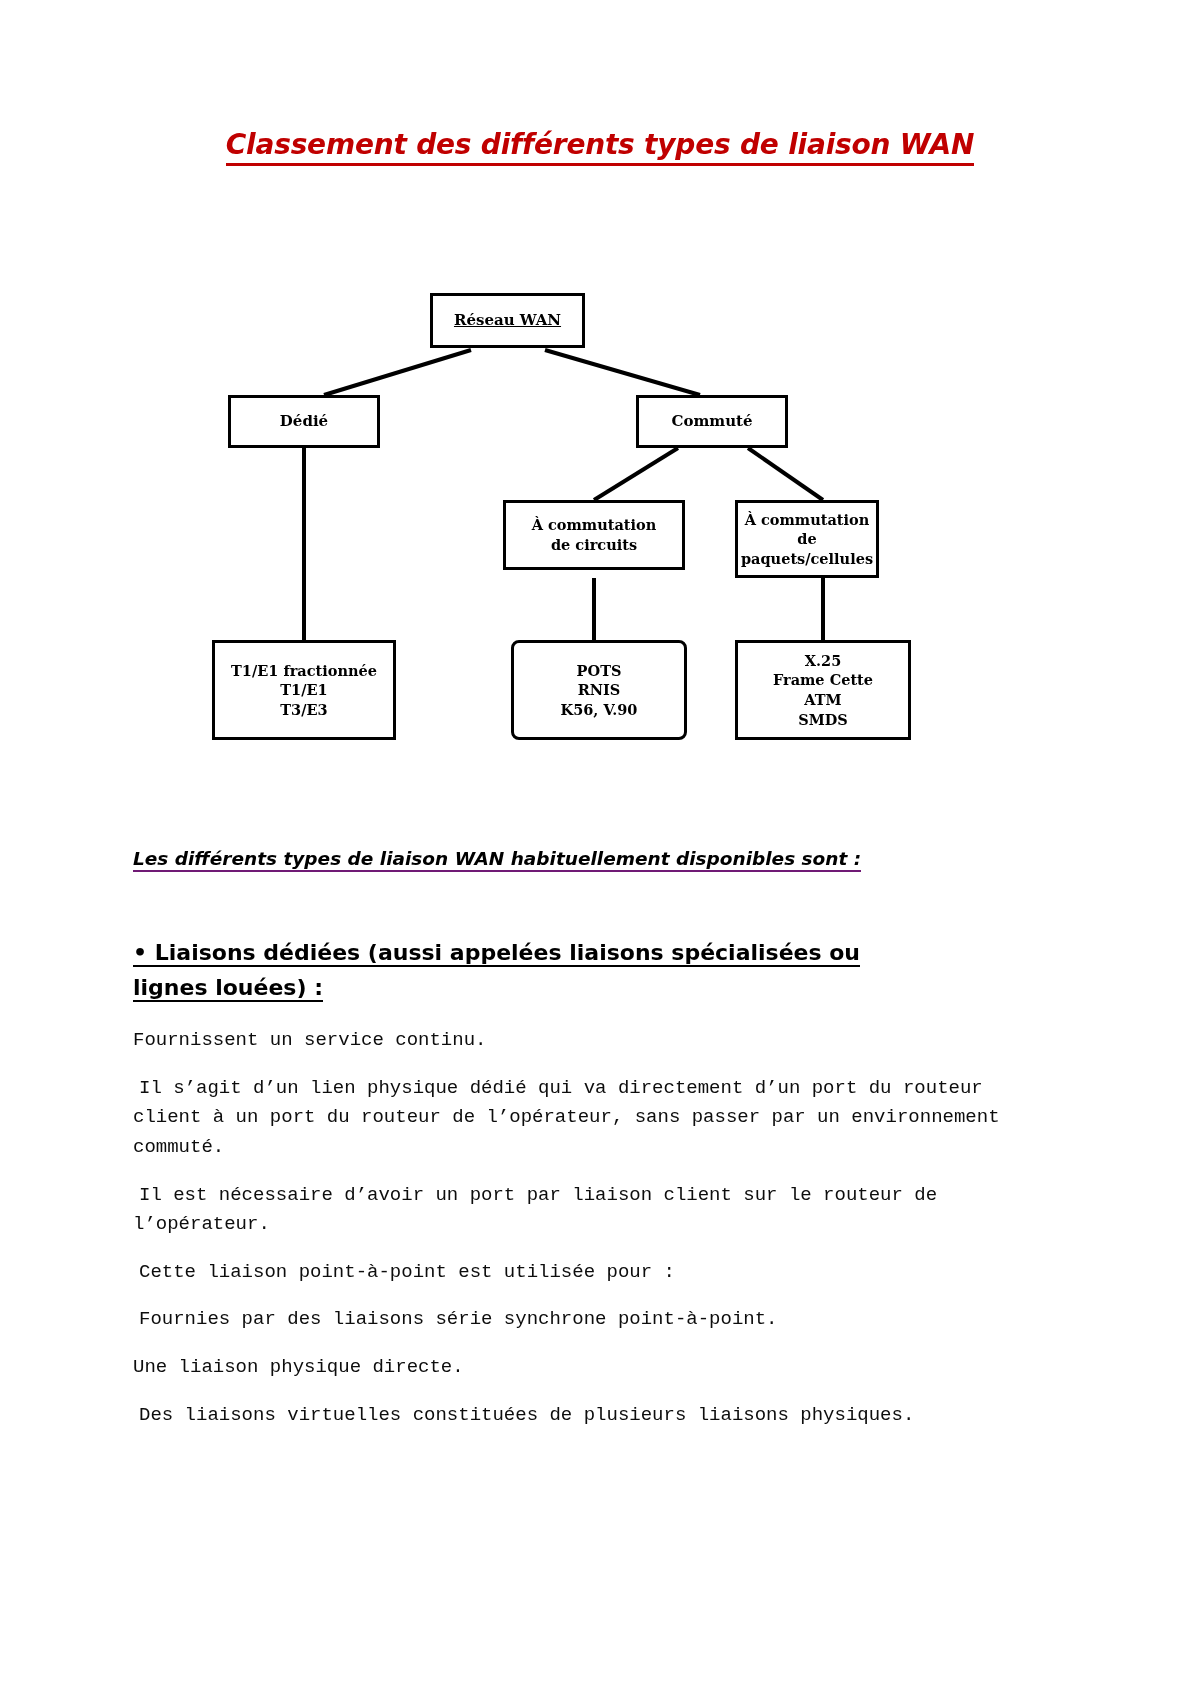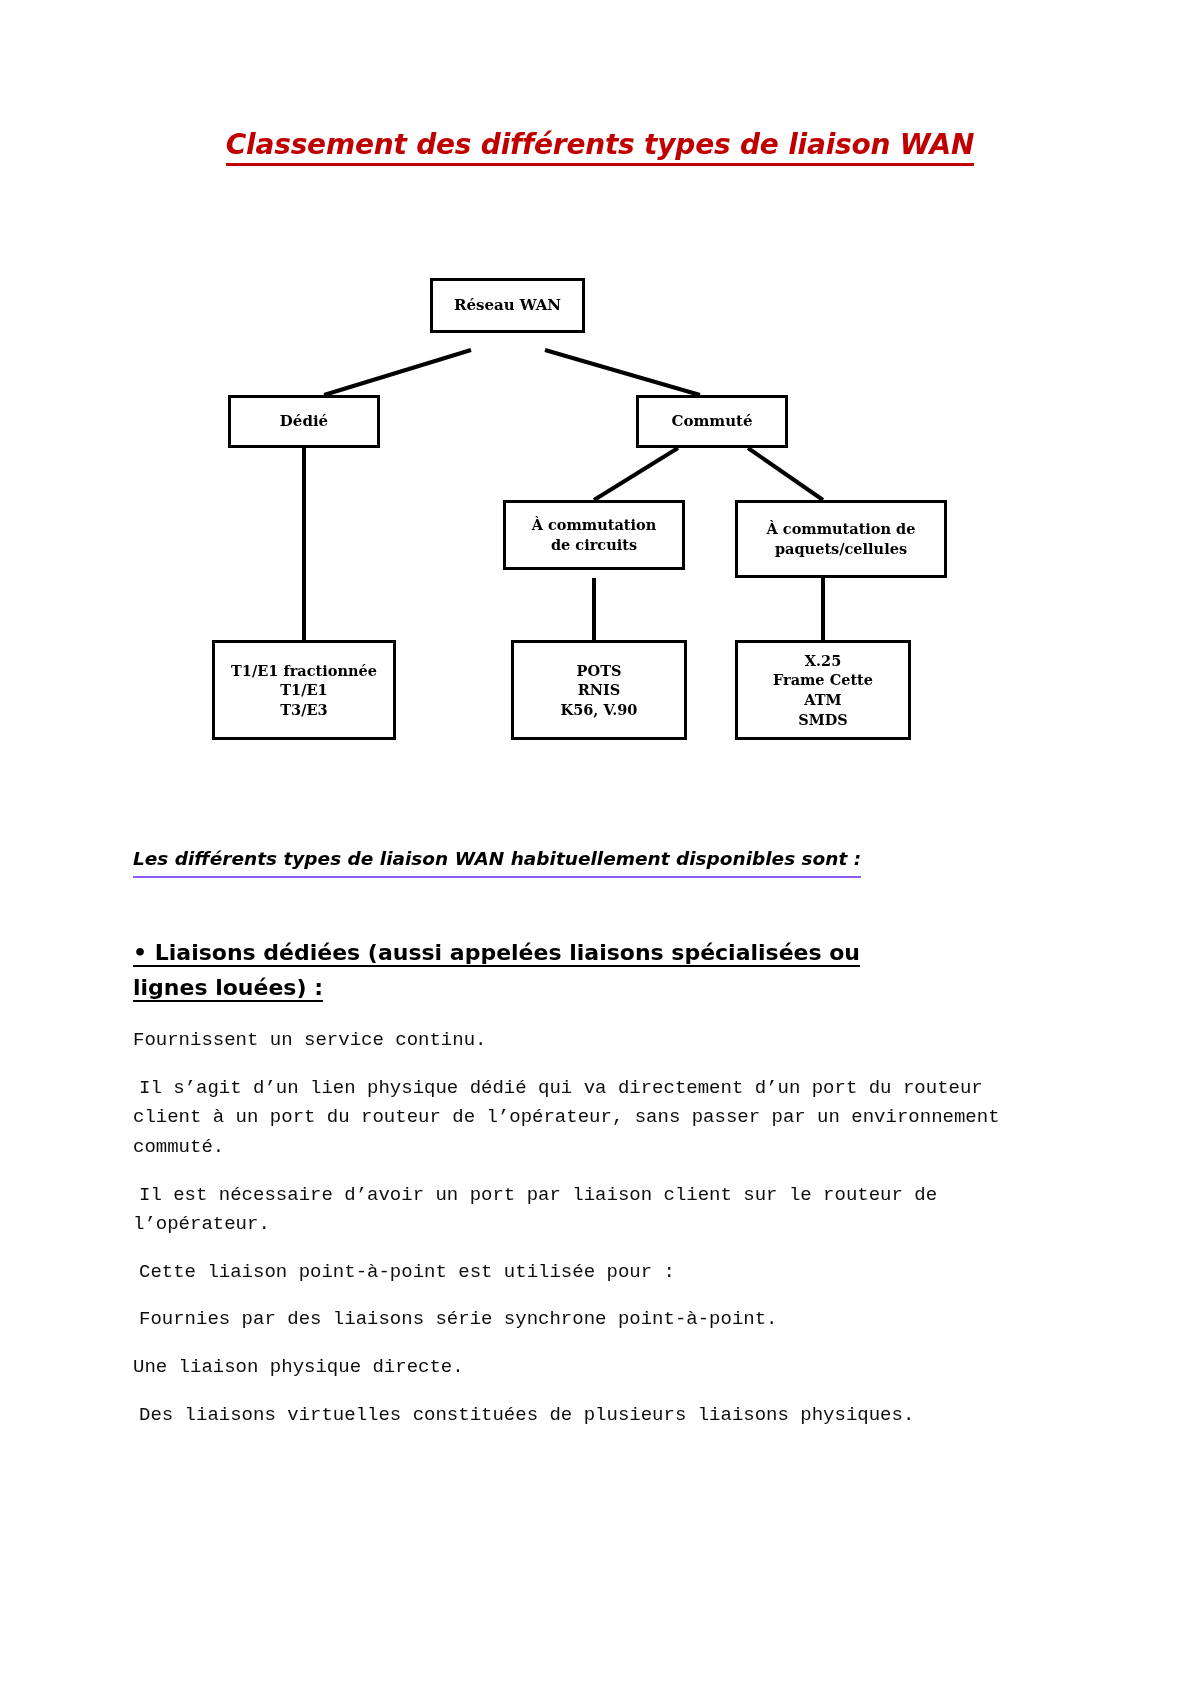--- a/index.html
+++ b/index.html
@@ -55,27 +55,27 @@
     font-family: "DejaVu Serif", serif;
     font-weight: bold;
     font-size: 15px;
     line-height: 1.35;
     color: #000;
     z-index: 2;
   }
   .dnode.small { font-size: 14.5px; }
   .dnode .nlines { display: block; }
 
-  #n-root     { left: 430px; top: 8px;  width: 155px; height: 55px; }
+  #n-root     { left: 430px; top: 23px;  width: 155px; height: 55px; text-decoration: underline; }
   #n-dedie    { left: 228px; top: 125px; width: 152px; height: 53px; }
   #n-commute  { left: 636px; top: 125px; width: 152px; height: 53px; }
   #n-circuits { left: 503px; top: 230px; width: 182px; height: 70px; }
-  #n-paquets  { left: 735px; top: 230px; width: 212px; height: 78px; }
+  #n-paquets  { left: 735px; top: 230px; width: 144px; height: 78px; }
   #n-leaf1    { left: 212px; top: 370px; width: 184px; height: 100px; }
-  #n-leaf2    { left: 511px; top: 370px; width: 176px; height: 100px; }
+  #n-leaf2    { left: 511px; top: 370px; width: 176px; height: 100px; border-radius: 8px; }
   #n-leaf3    { left: 735px; top: 370px; width: 176px; height: 100px; }
 
   #diagram svg {
     position: absolute;
     left: 0; top: 0;
     width: 1200px; height: 500px;
     z-index: 1;
   }
 
   
@@ -86,21 +86,21 @@
     width: 905px;
   }
   .subhead {
     font-family: "DejaVu Sans", sans-serif;
     font-size: 18.5px;
     font-weight: bold;
     font-style: italic;
     line-height: 1.5;
     margin: 0 0 62px 0;
   }
-  .subhead span { border-bottom: 2px solid #8b5cf6; padding-bottom: 7px; }
+  .subhead span { border-bottom: 2px solid #701a75; padding-bottom: 1px; }
 
   .bullet-head {
     font-family: "DejaVu Sans", sans-serif;
     font-size: 22px;
     font-weight: bold;
     line-height: 1.62;
     margin: 0 0 20px 0;
     width: 800px;
   }
   .bullet-head span { border-bottom: 2px solid #000; }

